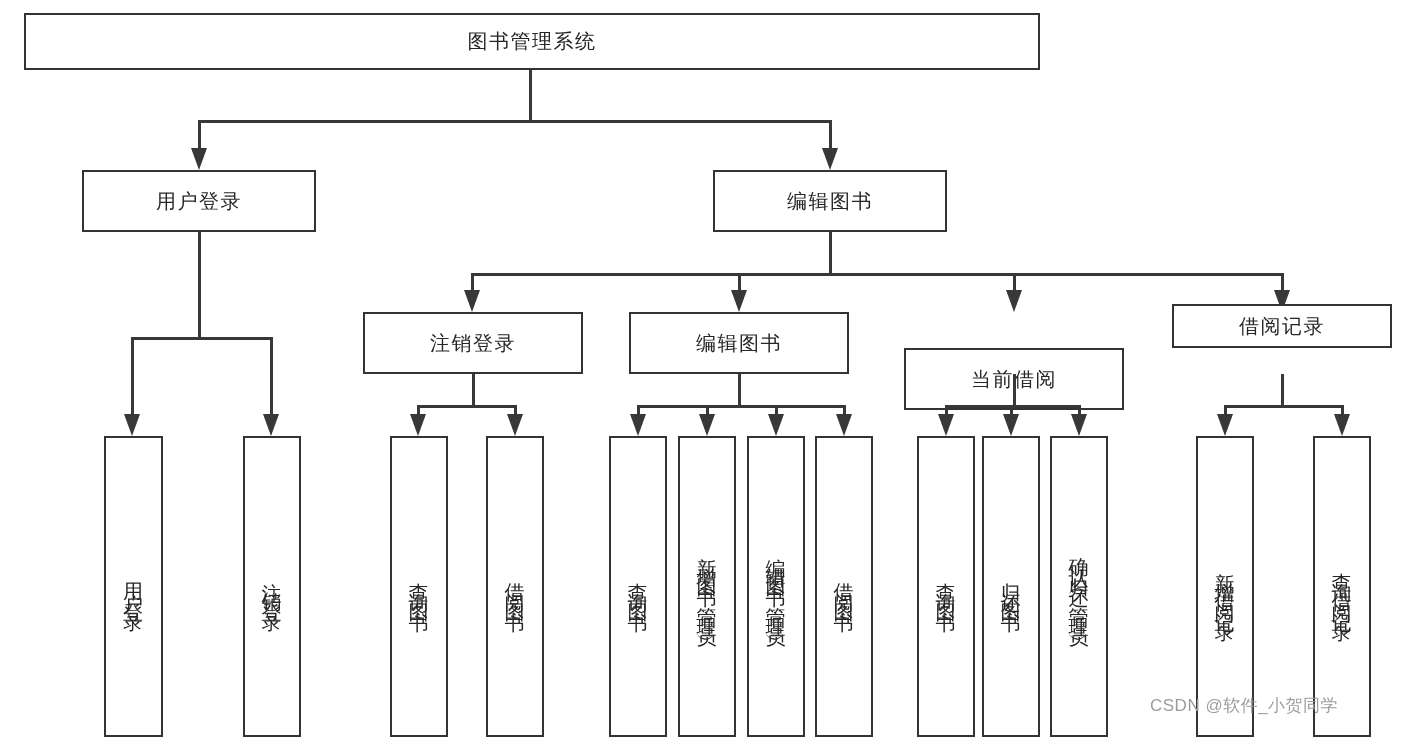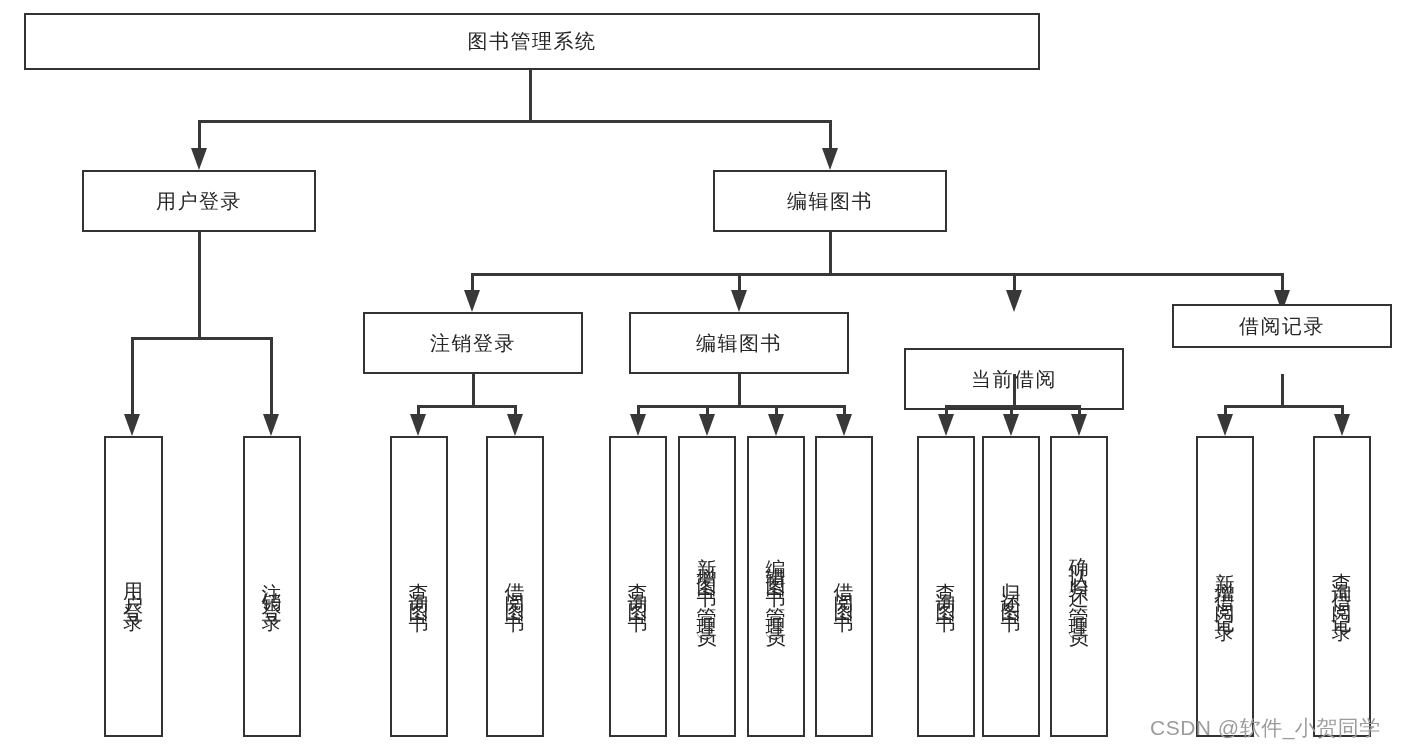--- a/index.html
+++ b/index.html
@@ -18,21 +18,21 @@
   }
   .hl,.vl{position:absolute;background:#383838;}
   .hl{height:3px;}
   .vl{width:3px;}
   .ah{
     position:absolute;width:0;height:0;
     border-left:8px solid transparent;border-right:8px solid transparent;
     border-top:22px solid #383838;
   }
   .watermark{
-    position:absolute;left:1150px;top:714px;font-size:21px;font-weight:500;
+    position:absolute;left:1150px;top:694px;font-size:17px;font-weight:500;
     color:#9c9c9c;letter-spacing:0.5px;white-space:nowrap;z-index:5;
   }
 </style>
 </head>
 <body>
 
 <div class="canvas">
 
   <div class="node" style="left:24px;top:13px;width:1016px;height:57px;">
     <span>图书管理系统</span>

